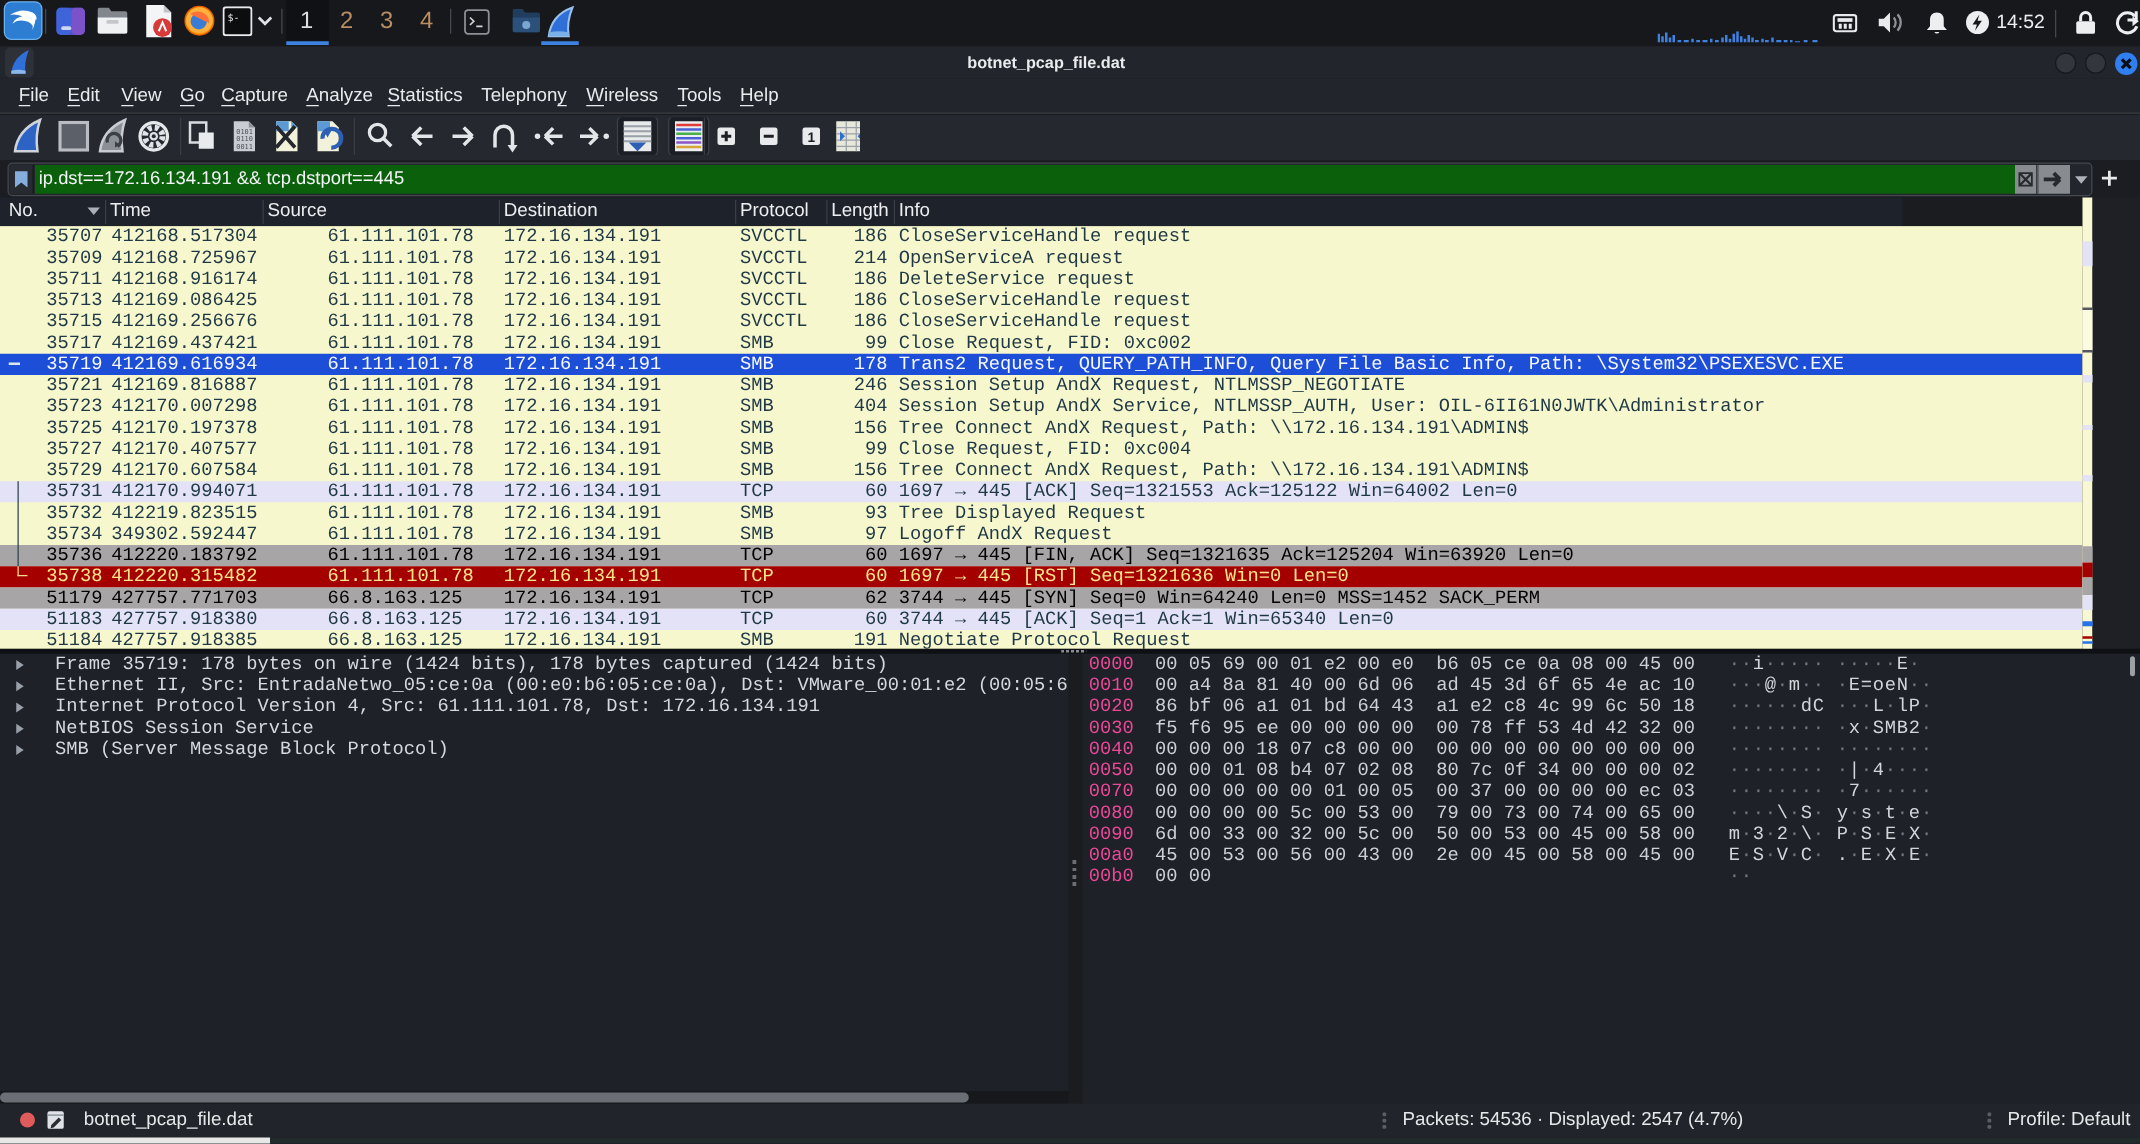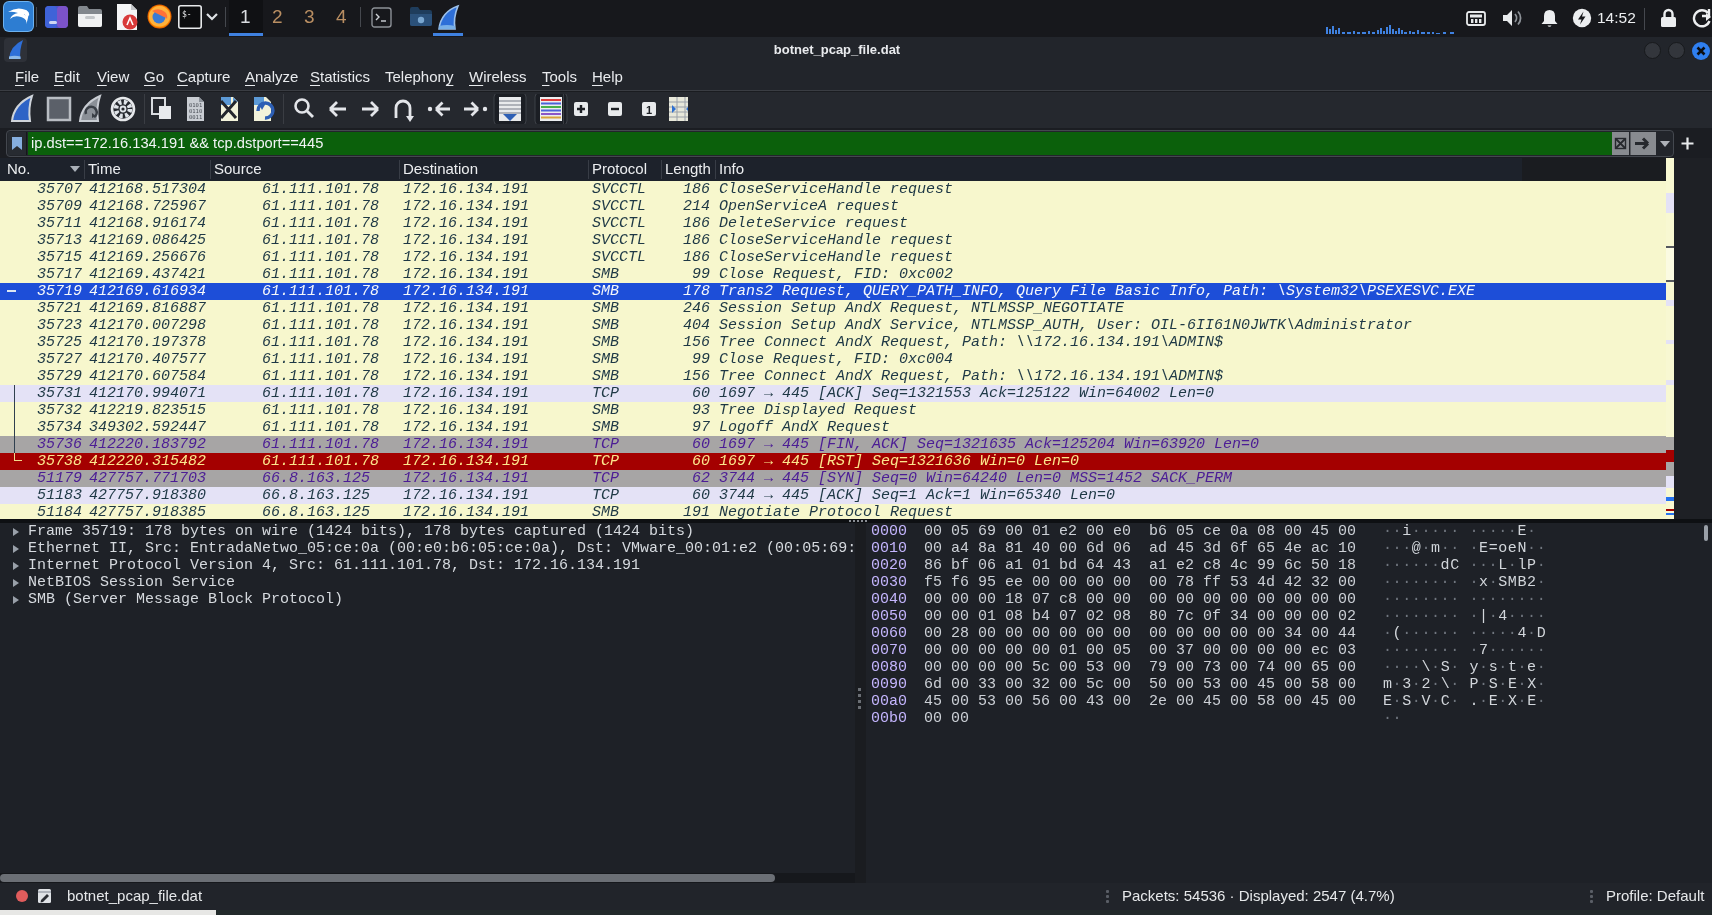--- a/index.html
+++ b/index.html
@@ -21,37 +21,37 @@
 #hscroll{left:0;top:873px;width:855px;height:10px;background:#16181c;}
 #hscroll .handle{left:0;top:1px;width:775px;height:8px;background:#6b6f75;border-radius:4px;}
 #statusbar{left:0;top:883px;width:1712px;height:27px;background:#21242a;color:#e6e8ea;font-size:15px;}
 #bottomstrip{left:0;top:910px;width:1712px;height:5px;background:#222a2b;}
 #bottomstrip .w{left:0;top:0;width:216px;height:5px;background:#e7e7e5;}
 .menuitem{position:absolute;top:5px;color:#e9ebee;font-size:15px;}
 .menuitem u{text-decoration:underline;text-underline-offset:3px;text-decoration-thickness:1px;}
 .mono{font-family:"Liberation Mono",monospace;font-size:15px;}
 .hcol{position:absolute;top:2px;color:#eceef0;font-size:15px;}
 .hsep{position:absolute;top:2px;width:1px;height:19px;background:#383d46;}
-.row{position:relative;width:1666px;height:17px;background:#f7f7cd;color:#1e3845;font-style:italic;}
+.row{position:relative;width:1666px;height:17px;background:#f7f7cd;color:#1e3845;}
 .row span{position:absolute;top:0px;line-height:17px;}
 .row .c1{left:10px;width:72px;text-align:right;}
 .row .c2{left:89px;}
 .row .c3{left:214px;margin-left:48px;}
 .row .c4{left:403px;}
 .row .c5{left:592px;}
 .row .c6{left:640px;width:70px;text-align:right;}
 .row .c7{left:719px;}
 .lav{background:#e4e2f6;}
-.gray{background:#a7a5a5;color:#4c1d95;}
+.gray{background:#a7a5a5;color:#000000;}
 .red{background:#a40000;color:#fce68c;}
 .sel{background:#1d4ed8;color:#f6f8fa;}
-.off{color:#c4b5fd;}
+.off{color:#ec4899;}
 .hx{color:#ccd0d6;}
 .statdot{position:absolute;width:3px;height:3px;background:#5a5e66;border-radius:1px;}
-.dl{position:relative;height:17px;line-height:17px;padding-left:28px;white-space:nowrap;overflow:hidden;}
+.dl{position:relative;height:17px;line-height:17px;padding-left:44px;white-space:nowrap;overflow:hidden;}
 .dl i{position:absolute;left:13px;top:5px;width:0;height:0;border-left:6px solid #99a0a9;border-top:4px solid transparent;border-bottom:4px solid transparent;}
 .hl{position:relative;height:17px;line-height:17px;white-space:nowrap;}
 .hl .off{position:absolute;left:5px;}
 .hl .hx{position:absolute;left:58px;}
 .hl .hx.g2{left:283px;}
 .hl .asc{position:absolute;left:517px;color:#d2d6db;letter-spacing:0.6px;}
 .hl .asc i{font-style:normal;color:#70767f;}
 </style></head>
 <body>
 <div class="abs" id="taskbar">
@@ -582,26 +582,20 @@
       <span class="hx g2">00 00 00 00 00 00 00 00</span>
       <span class="asc"><i>········</i> <i>········</i></span>
     </div>
 <div class="hl">
       <span class="off">0050</span>
       <span class="hx">00 00 01 08 b4 07 02 08</span>
       <span class="hx g2">80 7c 0f 34 00 00 00 02</span>
       <span class="asc"><i>········</i> <i>·</i>|<i>·</i>4<i>····</i></span>
     </div>
 <div class="hl">
-      <span class="off">0060</span>
-      <span class="hx">00 28 00 00 00 00 00 00</span>
-      <span class="hx g2">00 00 00 00 00 34 00 44</span>
-      <span class="asc"><i>·</i>(<i>······</i> <i>·····</i>4<i>·</i>D</span>
-    </div>
-<div class="hl">
       <span class="off">0070</span>
       <span class="hx">00 00 00 00 00 01 00 05</span>
       <span class="hx g2">00 37 00 00 00 00 ec 03</span>
       <span class="asc"><i>········</i> <i>·</i>7<i>······</i></span>
     </div>
 <div class="hl">
       <span class="off">0080</span>
       <span class="hx">00 00 00 00 5c 00 53 00</span>
       <span class="hx g2">79 00 73 00 74 00 65 00</span>
       <span class="asc"><i>····</i>\<i>·</i>S<i>·</i> y<i>·</i>s<i>·</i>t<i>·</i>e<i>·</i></span>

